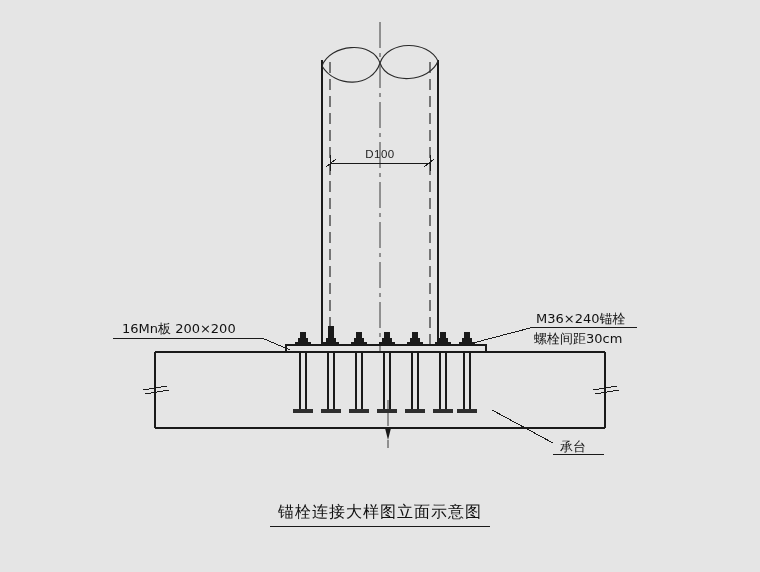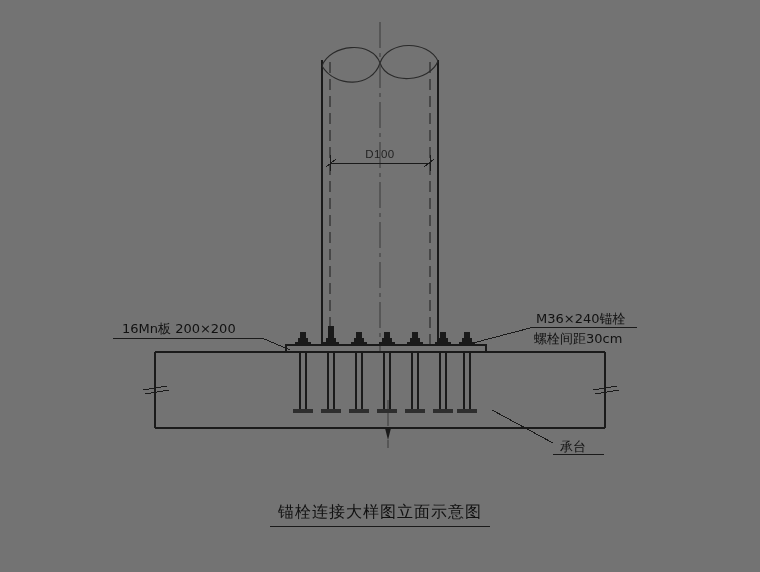--- a/index.html
+++ b/index.html
@@ -14,21 +14,21 @@
     font-family: "Liberation Sans", sans-serif;
     overflow: hidden;
     position: relative;
   }
   #drawing-canvas {
     position: absolute;
     left: 0;
     top: 0;
     width: 760px;
     height: 572px;
-    background: #737373;
+    background: #e5e5e5;
   }
   svg {
     display: block;
   }
   .ln {
     stroke: #1a1a1a;
     fill: none;
     shape-rendering: crispEdges;
   }
   .thin { stroke-width: 1; }

